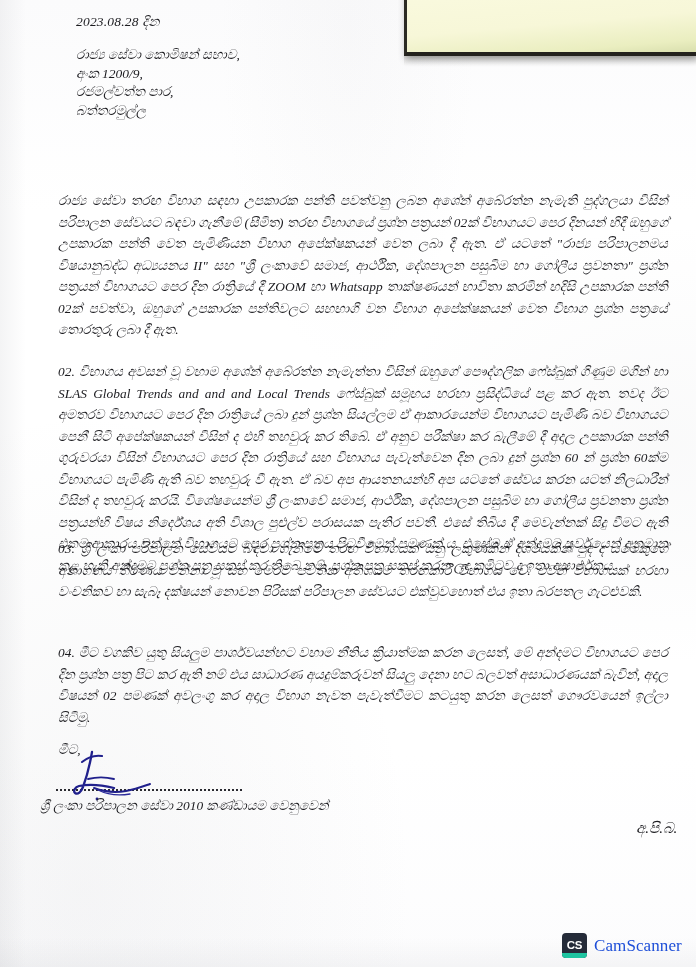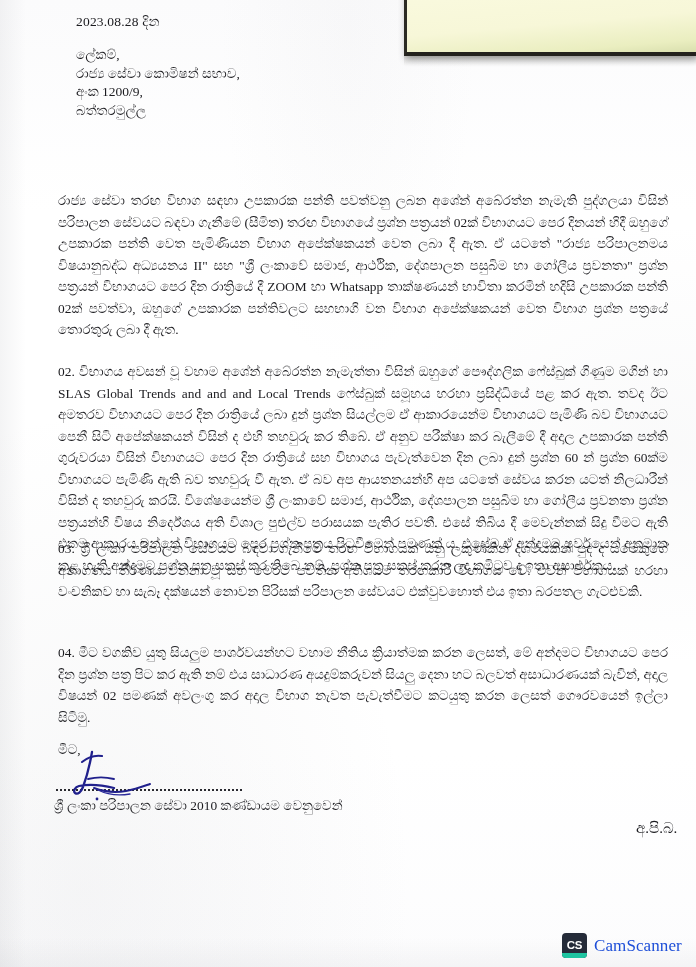--- a/index.html
+++ b/index.html
@@ -63,20 +63,21 @@
     height: 14px;
     background: linear-gradient(180deg, rgba(110,110,105,0.32), rgba(255,255,255,0));
     pointer-events: none;
   }
 
   .content {
     position: absolute;
     left: 0; top: 0;
     width: 696px;
     height: 942px;
+    font-style: italic;
   }
 
   
   .doc-text {
     font-family: "Liberation Serif", "DejaVu Sans", serif;
     color: #1b1b1f;
   }
 
   .date-line {
     position: absolute;
@@ -148,21 +149,20 @@
     width: 186px;
     border-bottom: 2.5px dotted #2a2a30;
   }
 
   .sig-caption {
     position: absolute;
     left: 40px;
     top: 798px;
     font-size: 13.4px;
     white-space: nowrap;
-    margin-left: 14px;
   }
 
   .sig-abbrev {
     position: absolute;
     left: 636px;
     top: 820px;
     font-size: 15px;
     white-space: nowrap;
   }
 
@@ -220,23 +220,23 @@
   <div class="edge-shade-bottom"></div>
 
   <div class="corner-sheet-shadow"></div>
   <div class="corner-sheet"></div>
 
   <div class="content doc-text">
 
     <div class="date-line">2023.08.28 දින</div>
 
     <div class="address-block">
-      <div>ලේකම්,</div>
       <div>රාජ්‍ය සේවා කොමිෂන් සභාව,</div>
       <div>අංක 1200/9,</div>
+      <div>රජමල්වත්ත පාර,</div>
       <div>බත්තරමුල්ල</div>
     </div>
 
 
     <div class="para p1">රාජ්‍ය සේවා තරඟ විභාග සඳහා උපකාරක පන්ති පවත්වනු ලබන අශේන් අබේරත්න නැමැති පුද්ගලයා විසින් පරිපාලන සේවයට බඳවා ගැනීමේ (සීමිත) තරඟ විභාගයේ ප්‍රශ්න පත්‍රයන් 02ක් විභාගයට පෙර දිනයන් හිදී ඔහුගේ උපකාරක පන්ති වෙත පැමිණියන විභාග අපේක්ෂකයන් වෙත ලබා දී ඇත. ඒ යටතේ "රාජ්‍ය පරිපාලනමය විෂයානුබද්ධ අධ්‍යයනය II" සහ "ශ්‍රී ලංකාවේ සමාජ, ආර්ථික, දේශපාලන පසුබිම හා ගෝලීය ප්‍රවනතා" ප්‍රශ්න පත්‍රයන් විභාගයට පෙර දින රාත්‍රියේ දී ZOOM හා Whatsapp තාක්ෂණයන් භාවිතා කරමින් හදිසි උපකාරක පන්ති 02ක් පවත්වා, ඔහුගේ උපකාරක පන්තිවලට සහභාගි වන විභාග අපේක්ෂකයන් වෙත විභාග ප්‍රශ්න පත්‍රයේ තොරතුරු ලබා දී ඇත.</div>
     <div class="para p2"><span>02.</span> <span>විභාගය අවසන් වූ වහාම අශේන් අබේරත්න නැමැත්තා විසින් ඔහුගේ පෞද්ගලික ෆේස්බුක් ගිණුම මගින් හා SLAS Global Trends and and and Local Trends ෆේස්බුක් සමූහය හරහා ප්‍රසිද්ධියේ පළ කර ඇත. තවද ඊට අමතරව විභාගයට පෙර දින රාත්‍රියේ ලබා දුන් ප්‍රශ්න සියල්ලම ඒ ආකාරයෙන්ම විභාගයට පැමිණි බව විභාගයට පෙනී සිටි අපේක්ෂකයන් විසින් ද එහි තහවුරු කර තිබේ. ඒ අනුව පරීක්ෂා කර බැලීමේ දී අදාල උපකාරක පන්ති ගුරුවරයා විසින් විභාගයට පෙර දින රාත්‍රියේ සහ විභාගය පැවැත්වෙන දින ලබා දුන් ප්‍රශ්න 60 න් ප්‍රශ්න 60ක්ම විභාගයට පැමිණි ඇති බව තහවුරු වී ඇත. ඒ බව අප ආයතනයන්හි අප යටතේ සේවය කරන යටත් නිලධාරීන් විසින් ද තහවුරු කරයි. විශේෂයෙන්ම ශ්‍රී ලංකාවේ සමාජ, ආර්ථික, දේශපාලන පසුබිම හා ගෝලීය ප්‍රවනතා ප්‍රශ්න පත්‍රයන්හි විෂය නිර්දේශය අති විශාල පුළුල්ව පරාසයක පැතිර පවතී. එසේ තිබිය දී මෙවැන්නක් සිදු වීමට ඇති එකම ආකාරය වන්නේ විභාගයට පෙර ප්‍රශ්න පත්‍රය පිටවීමෙන් පමණක් ය. එසේම ඒ අන්දමට පූර්වයෙන් අනුමාන කළ හැකි අන්දමට ප්‍රශ්න පත්‍ර සකස් කර තිබෙ නම්, ප්‍රශ්න පත්‍ර සකස් කරන ලද කමිටුව ද ඉතා අසාර්ථකය.</span></div>
     <div class="para p3"><span>03.</span> <span>ශ්‍රී ලංකා පරිපාලන සේවයට බඳවා ගැනීමේ තරඟ විභාගයක් යනු ලකුණකින් දශමයකින් පුද ද යමෙකුගේ අනාගතය තීරණය වන්නා වූ සහ මෙරට පවතින අතිශයම තරඟකාරී විභාගය වේ. එවන් විභාගයක් හරහා වංචනිකව හා සැබෑ දක්ෂයන් නොවන පිරිසක් පරිපාලන සේවයට එක්වුවහොත් එය ඉතා බරපතල ගැටළුවකි.</span></div>
     <div class="para p4"><span>04.</span> <span>මීට වගකිව යුතු සියලුම පාර්ශවයන්හට වහාම නීතිය ක්‍රියාත්මක කරන ලෙසත්, මේ අන්දමට විභාගයට පෙර දින ප්‍රශ්න පත්‍ර පිට කර ඇති නම් එය සාධාරණ අයදුම්කරුවන් සියලු දෙනා හට බලවත් අසාධාරණයක් බැවින්, අදාල විෂයන් 02 පමණක් අවලංගු කර අදාල විභාග නැවත පැවැත්වීමට කටයුතු කරන ලෙසත් ගෞරවයෙන් ඉල්ලා සිටිමු.</span></div>
 
     <div class="closing">මීට,</div>

